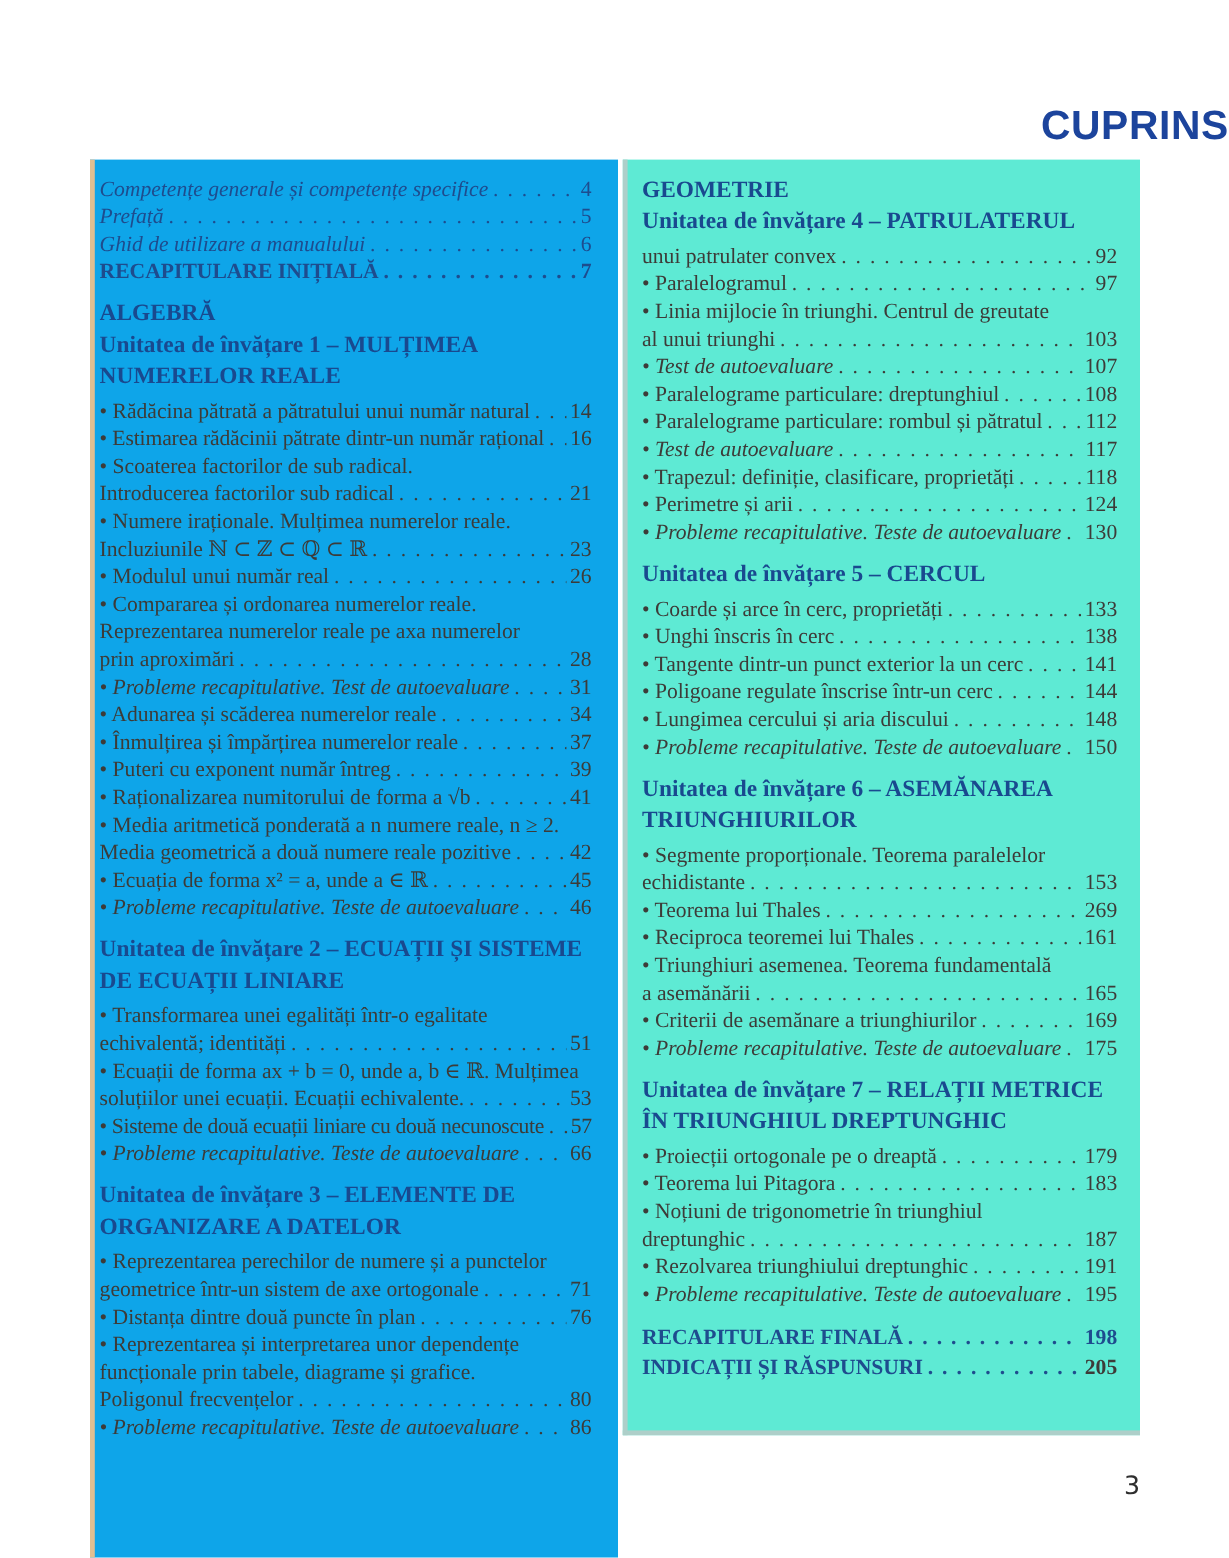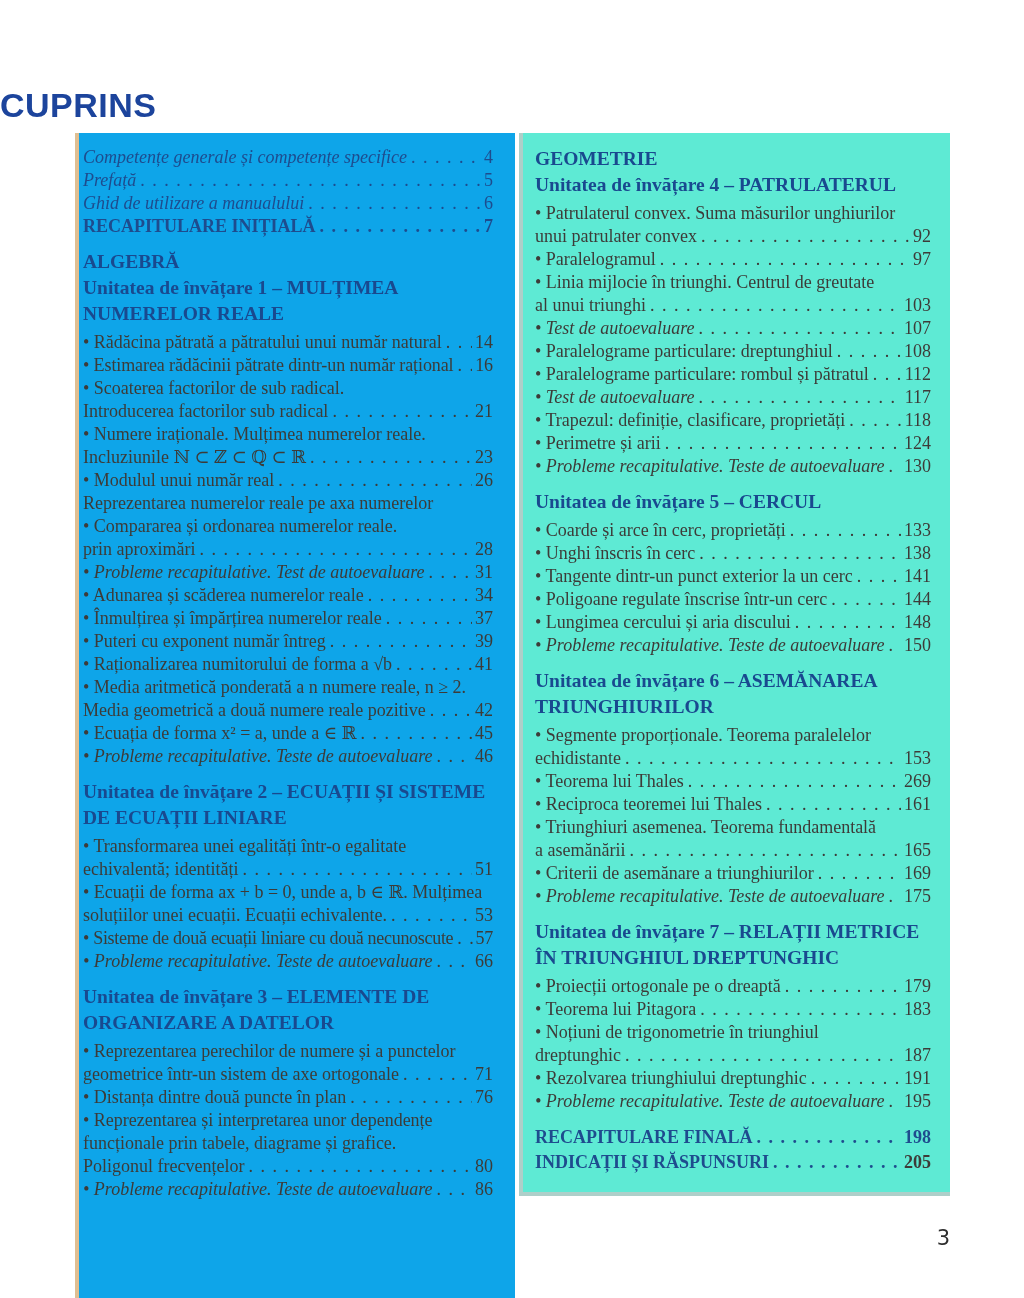--- a/index.html
+++ b/index.html
@@ -2,21 +2,21 @@
 <html><head>
 <meta charset="utf-8">
 <style>
   html,body{margin:0;padding:0;}
   body{
     width:1024px;height:1298px;background:#ffffff;position:relative;
     font-family:"Liberation Serif","DejaVu Serif",serif;
     -webkit-font-smoothing:antialiased;
   }
   .title{
-    position:absolute;top:86px;left:0;width:1024px;text-align:left;margin:0;
+    position:absolute;top:86px;left:0;width:1024px;text-align:right;margin:0;
     font-family:"Liberation Sans","DejaVu Sans",sans-serif;
     font-weight:bold;font-size:34px;color:#1c449c;letter-spacing:0.5px;
   }
   .panel{position:absolute;top:133px;box-sizing:border-box;overflow:hidden;}
   .panel.left{
     left:75px;width:440px;height:1217px;background:#0ea5e9;
     border-left:4px solid #e0bf92;border-bottom:4px solid #e0bf92;
     padding:13px 22px 0 4px;
   }
   .panel.right{
@@ -127,22 +127,22 @@
         </div>
       </div>
       <div class="entry">
         <div class="elast">
           <span class="ltext">• Modulul unui număr real</span>
           <span class="dots"></span>
           <span class="pagenum">26</span>
         </div>
       </div>
       <div class="entry">
+        <div class="eline">• Compararea și ordonarea numerelor reale.</div>
         <div class="eline">Reprezentarea numerelor reale pe axa numerelor</div>
-        <div class="eline">• Compararea și ordonarea numerelor reale.</div>
         <div class="elast">
           <span class="ltext">prin aproximări</span>
           <span class="dots"></span>
           <span class="pagenum">28</span>
         </div>
       </div>
       <div class="entry italic">
         <div class="elast">
           <span class="ltext">• Probleme recapitulative. Test de autoevaluare</span>
           <span class="dots"></span>
@@ -274,21 +274,20 @@
       </div>
     </div>
   </div>
 <div class="panel right" id="col-right">
     <div class="section">
       <div class="heading">
         <div class="hline">GEOMETRIE</div>
         <div class="hline">Unitatea de învățare 4 – PATRULATERUL</div>
       </div>
       <div class="entry">
-        <div class="eline">• Patrulaterul convex. Suma măsurilor unghiurilor</div>
         <div class="elast">
           <span class="ltext">unui patrulater convex</span>
           <span class="dots"></span>
           <span class="pagenum">92</span>
         </div>
       </div>
       <div class="entry">
         <div class="elast">
           <span class="ltext">• Paralelogramul</span>
           <span class="dots"></span>

